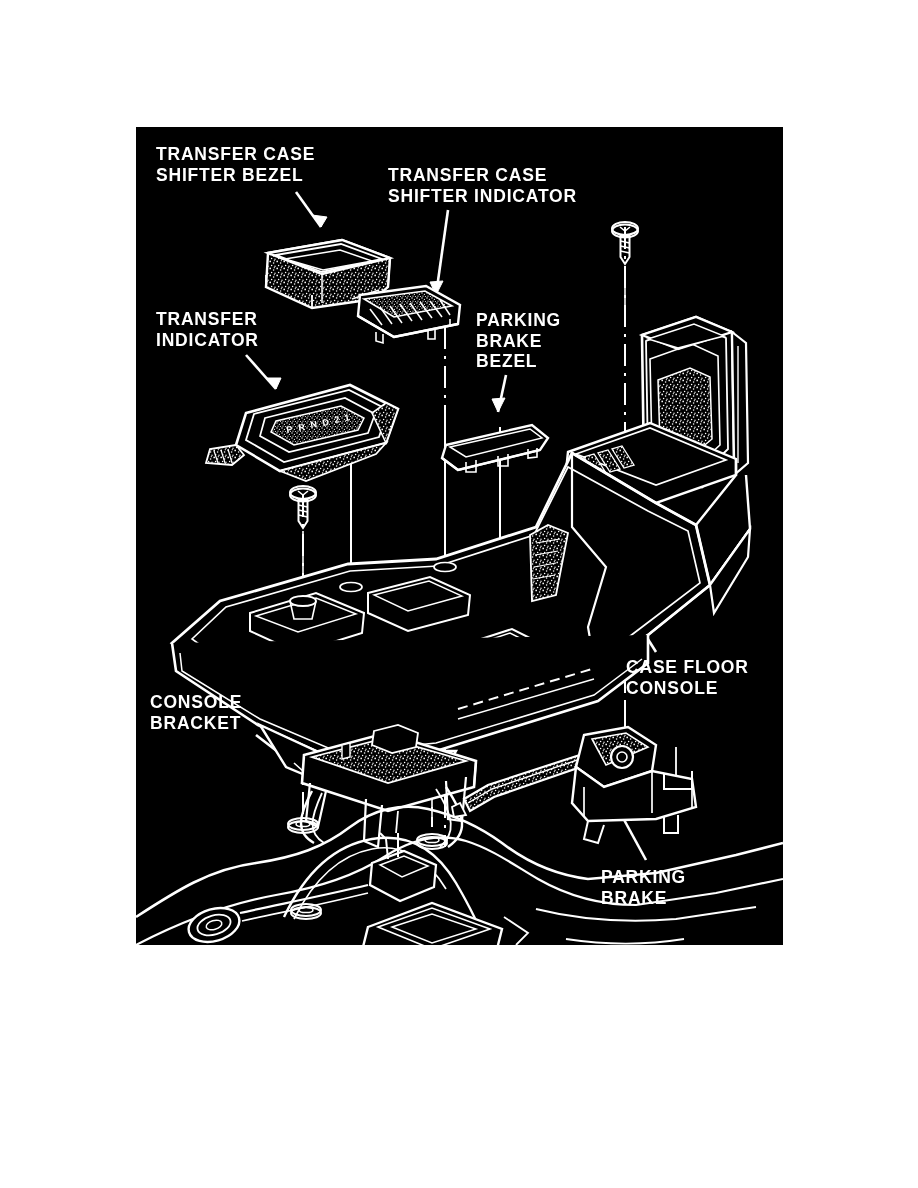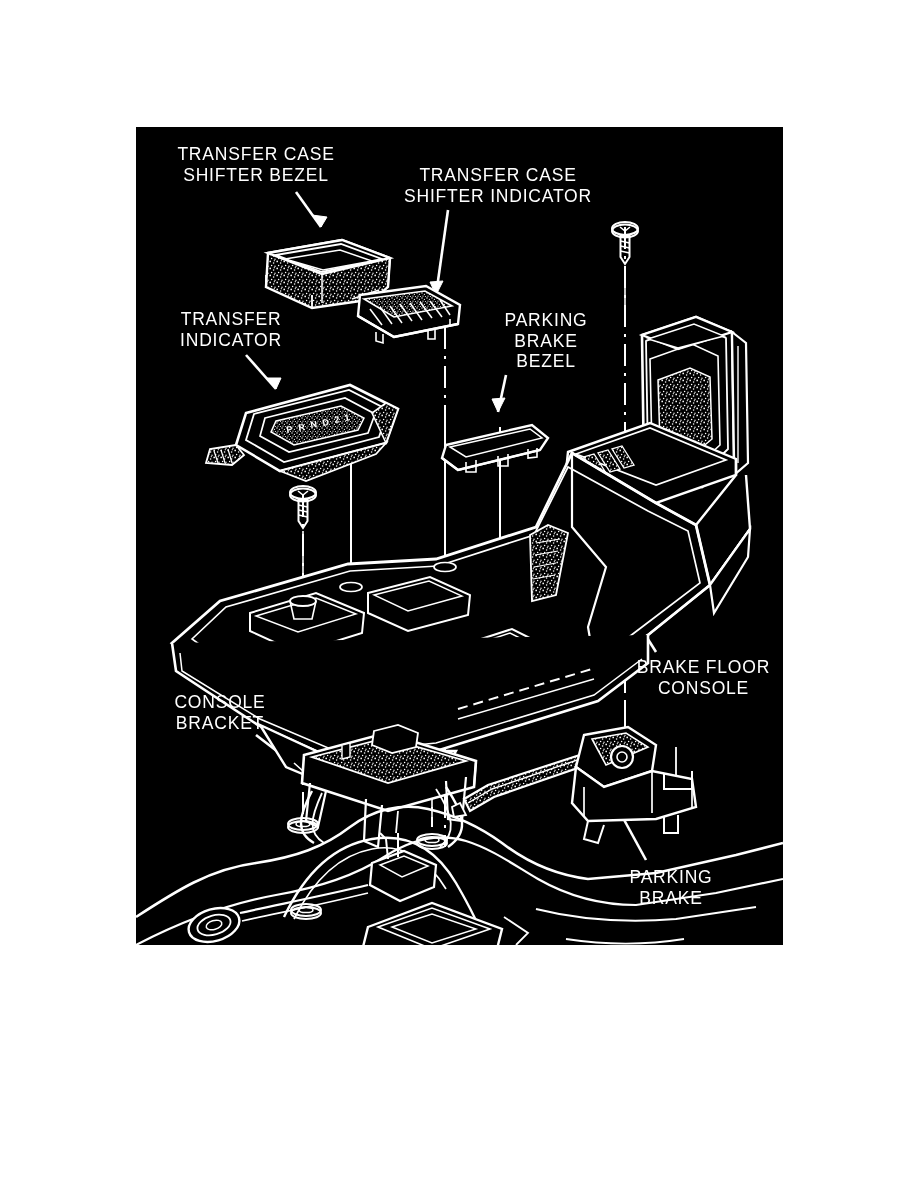--- a/index.html
+++ b/index.html
@@ -35,26 +35,26 @@
     position: absolute;
     left: 0; top: 0;
     width: 647px;
     height: 818px;
     display: block;
   }
   .cl-label {
     position: absolute;
     color: #ffffff;
     font-family: "Liberation Sans", sans-serif;
-    font-weight: normal;
+    font-weight: bold;
     font-size: 17.5px;
     line-height: 1.18;
     letter-spacing: 0.8px;
     white-space: pre;
-    text-align: center;
+    text-align: left;
     -webkit-font-smoothing: none;
   }
 </style>
 </head>
 <body>
 
 <div id="page">
 
   <div id="figure-panel">
 
@@ -396,21 +396,21 @@
     <div class="cl-label" style="left:252px; top:38px; width:220px;">TRANSFER CASE
 SHIFTER INDICATOR</div>
 
     <div class="cl-label" style="left:20px; top:182px; width:150px;">TRANSFER
 INDICATOR</div>
 
     <div class="cl-label" style="left:340px; top:183px; width:140px;">PARKING
 BRAKE
 BEZEL</div>
 
-    <div class="cl-label" style="left:490px; top:530px; width:155px;">BRAKE FLOOR
+    <div class="cl-label" style="left:490px; top:530px; width:155px;">CASE FLOOR
 CONSOLE</div>
 
     <div class="cl-label" style="left:14px; top:565px; width:140px;">CONSOLE
 BRACKET</div>
 
     <div class="cl-label" style="left:465px; top:740px; width:140px;">PARKING
 BRAKE</div>
 
   </div>
 </div>

